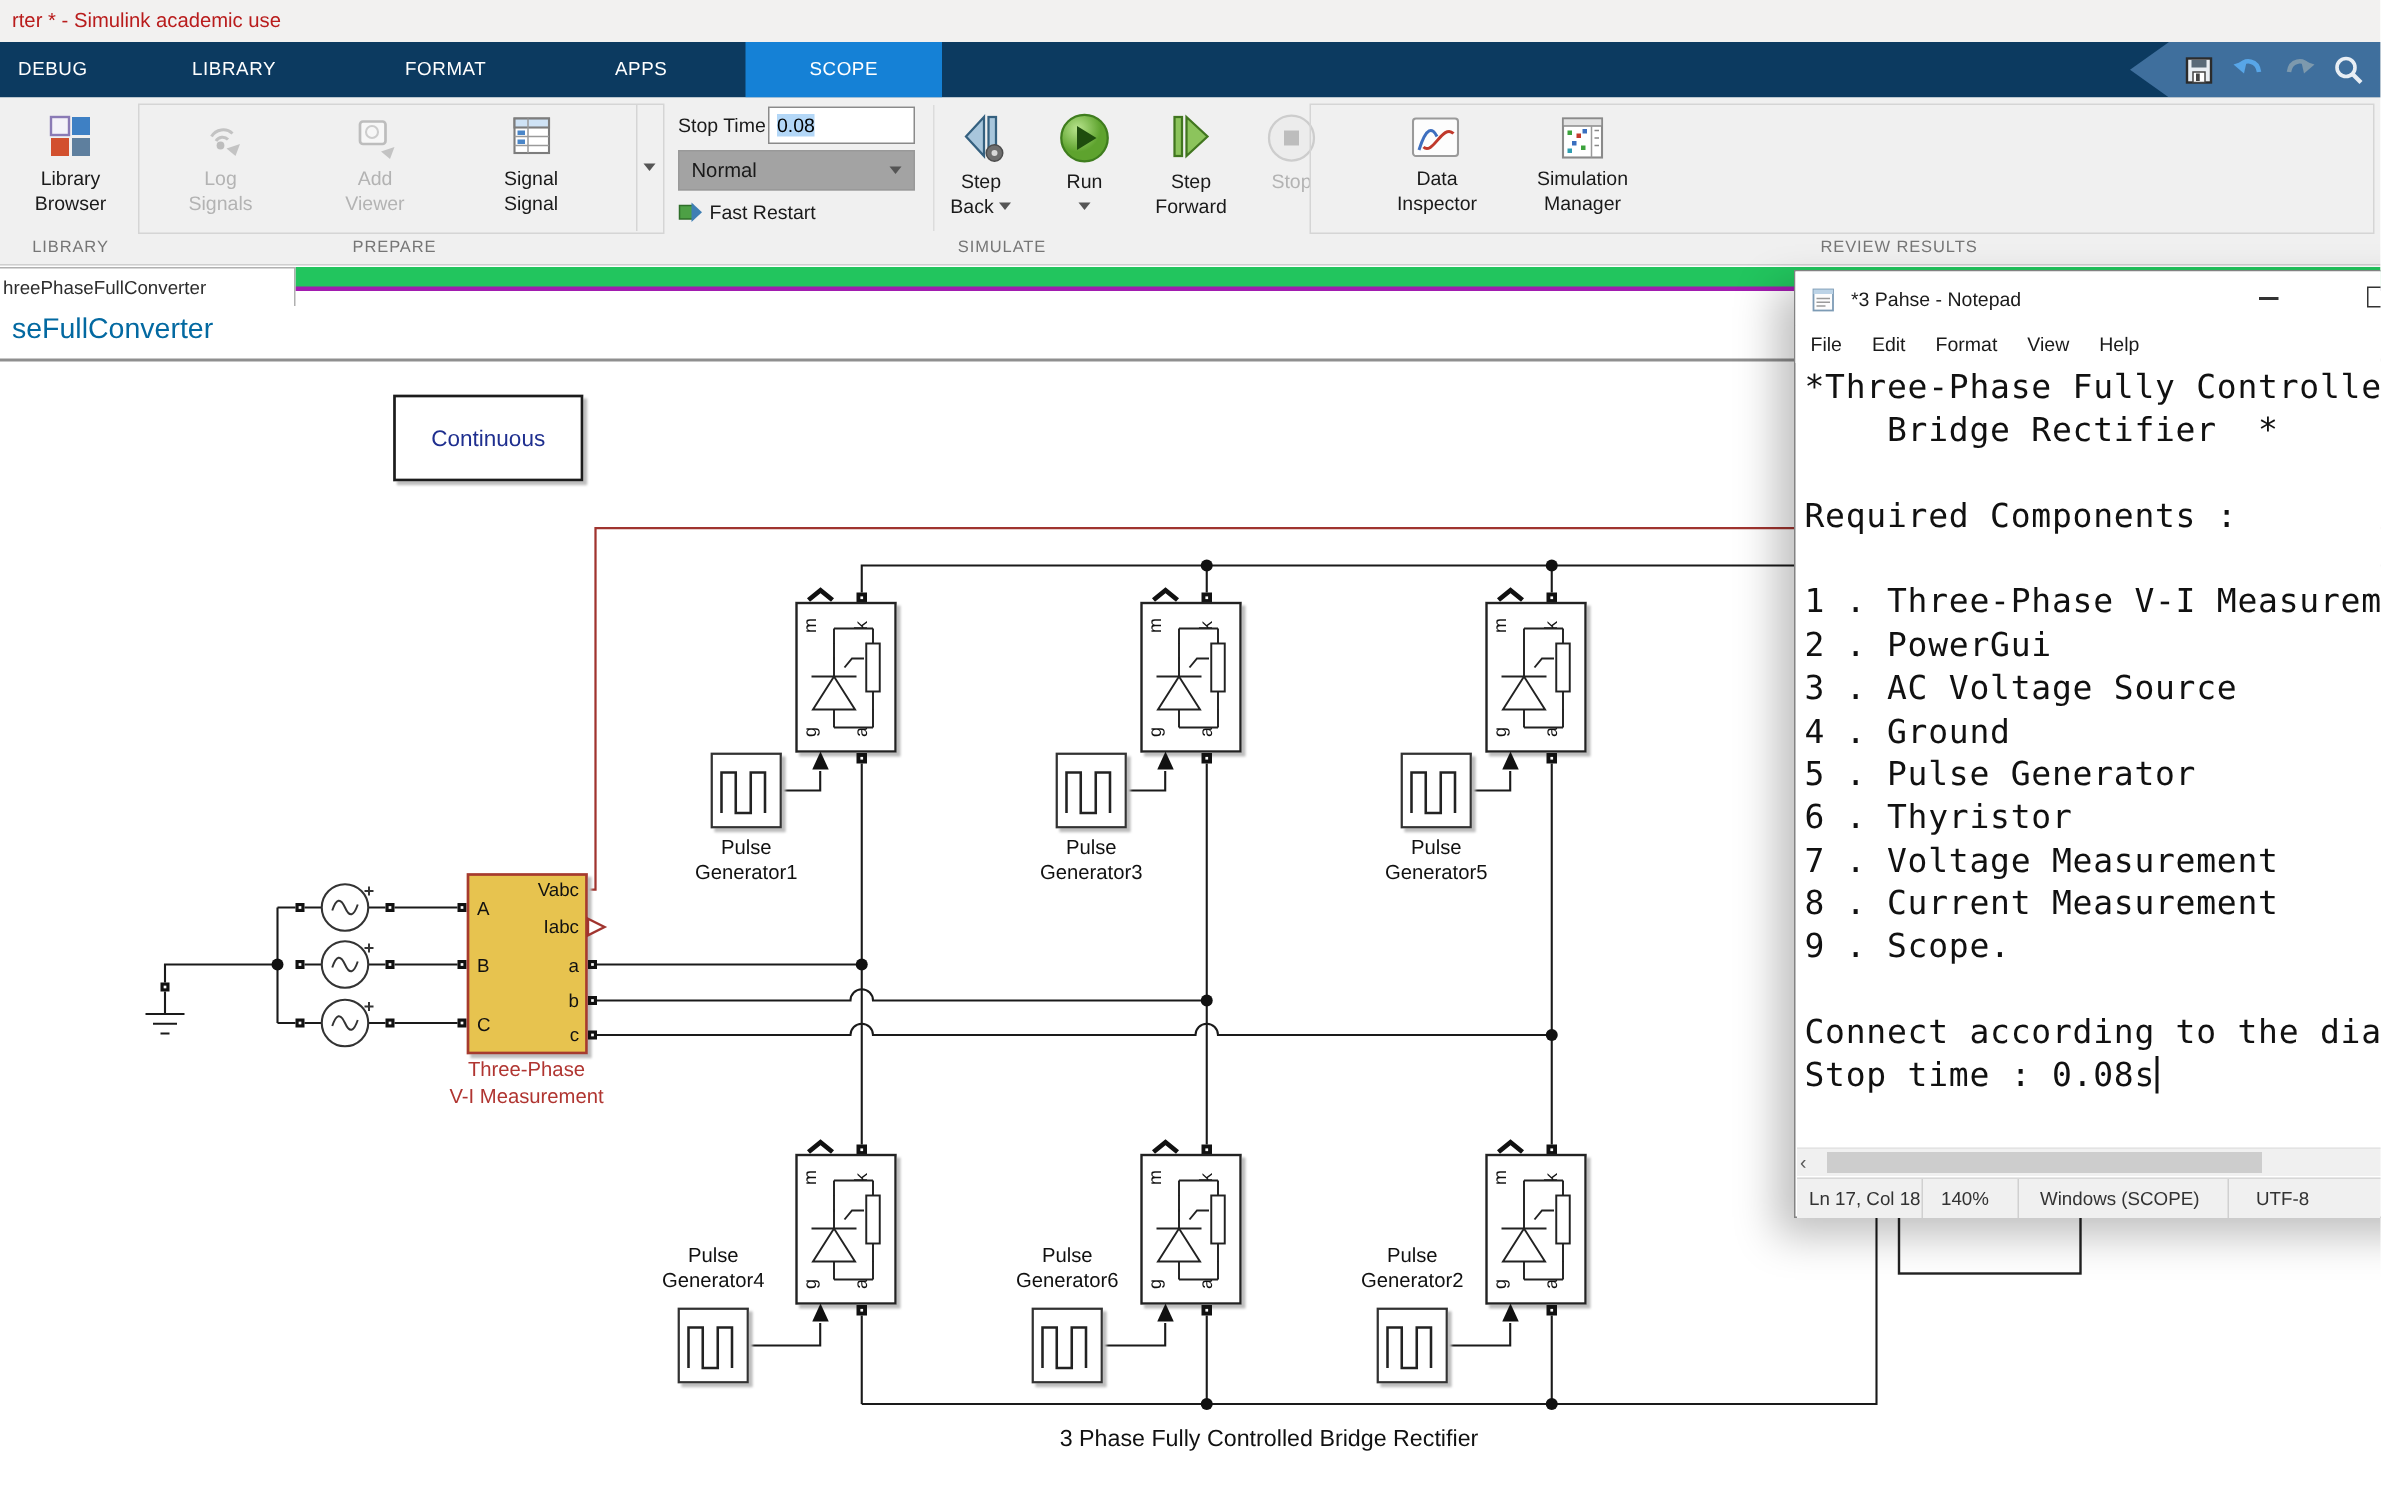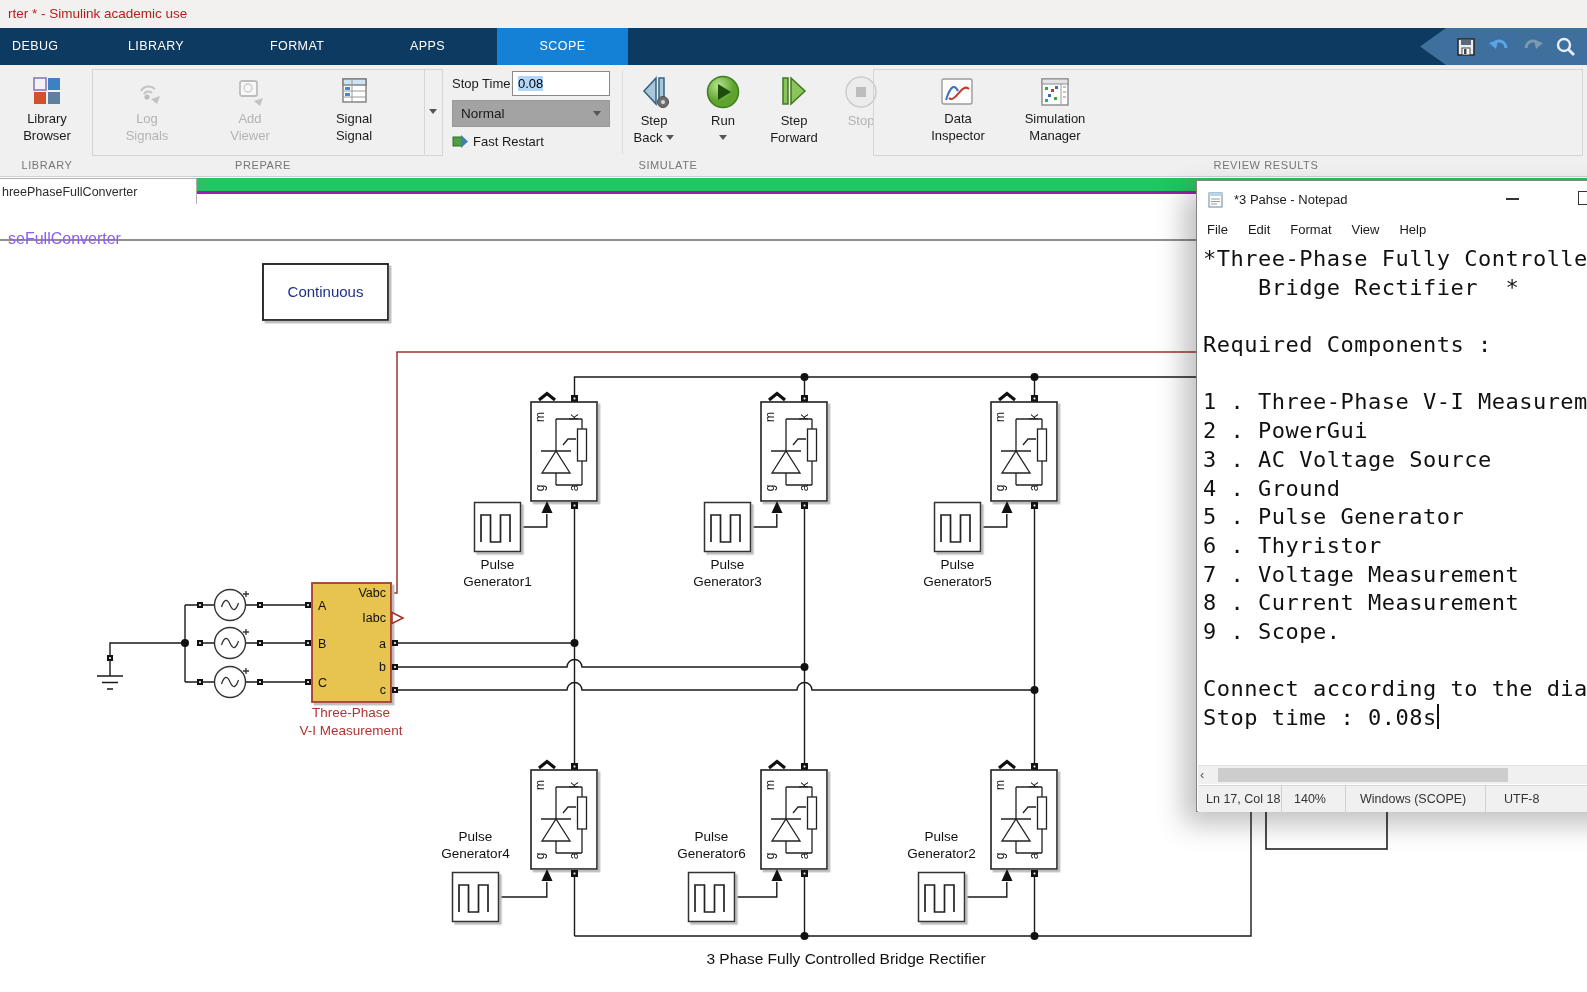--- a/index.html
+++ b/index.html
@@ -27,21 +27,21 @@
                   display:flex;align-items:center;padding-left:5px}
   .sel{background:#b3d7f7}
   .combo{background:#a3a3a3;border:1px solid #999;box-sizing:border-box;display:flex;align-items:center;
          justify-content:space-between;padding:0 8px;font-size:13.5px;color:#1a1a1a}
   
   .tabstrip{left:0;top:178px;width:1587px;height:16px;background:#22c55e;border-bottom:3px solid #a21caf;box-sizing:border-box}
   .modeltab{left:0;top:0;width:197px;height:26px;background:#fff;border-top:1px solid #b0b0b0;
             border-right:1px solid #b0b0b0;box-sizing:border-box;font-size:12.5px;color:#2d2d2d;
             display:flex;align-items:center;padding-left:2px}
   .crumbbar{left:0;top:204px;width:1587px;height:37px;background:#fff;border-bottom:2px solid #8f8f8f;box-sizing:border-box}
-  .crumb{left:8px;top:26px;font-size:16px;color:#8b5cf6}
+  .crumb{left:8px;top:5px;font-size:19px;color:#0369a1}
   
   .notepad{left:1196px;top:180px;width:500px;height:632px;background:#fff;border:1px solid #828282;
            box-sizing:border-box;z-index:10;box-shadow:-12px 12px 26px rgba(0,0,0,.25)}
   .np-titlebar{left:0;top:0;width:100%;height:36px;background:#fff;display:flex;align-items:center}
   .np-title{font-size:13px;color:#1a1a1a;margin-left:10px}
   .np-menubar{left:0;top:36px;width:100%;height:25px;background:#fff;display:flex;align-items:center;gap:20px;padding-left:10px;box-sizing:border-box}
   .np-menu{font-size:13px;color:#1a1a1a}
   .np-text{left:1px;top:62px;width:497px;height:522px;background:#fff;overflow:hidden;padding:2px 0 0 5px;box-sizing:border-box}
   .nline{white-space:pre;font-family:"DejaVu Sans Mono",monospace;font-size:22px;line-height:28.7px;
          letter-spacing:.5px;color:#111;height:28.7px}

